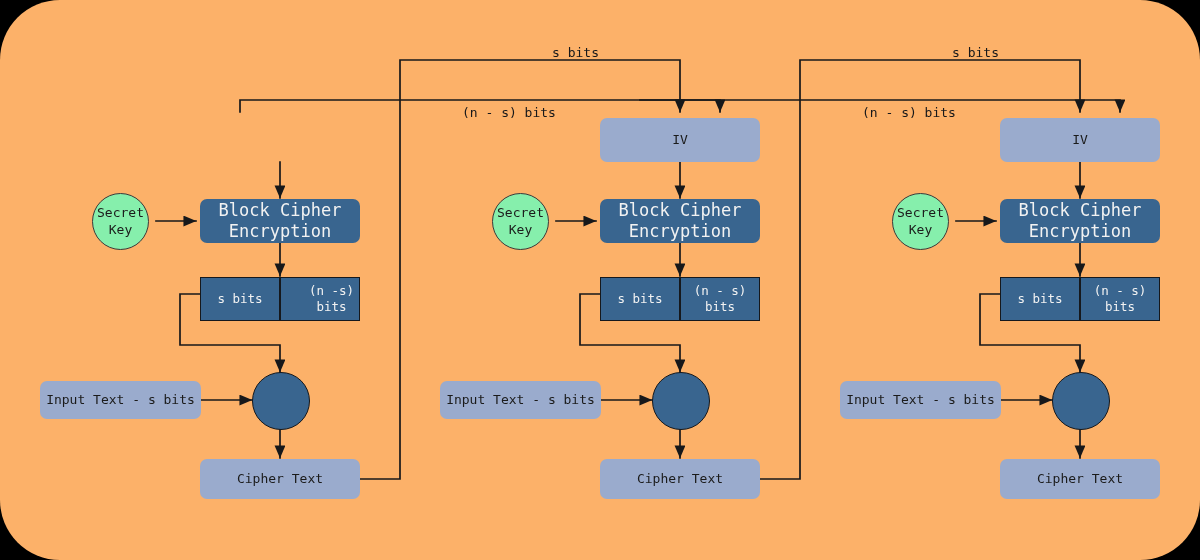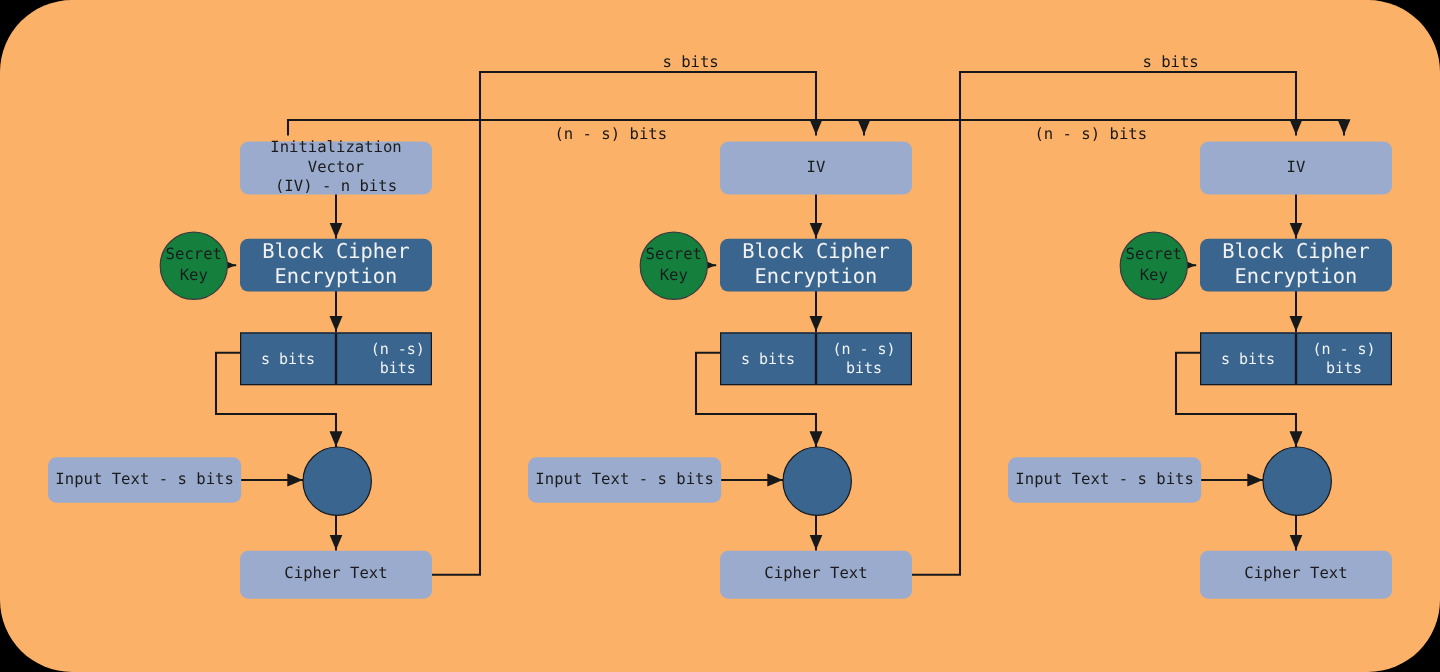--- a/index.html
+++ b/index.html
@@ -48,26 +48,25 @@
     background: #39658f;
     color: #f2f2f2;
     border: 1px solid #16181c;
     border-radius: 0;
     font-size: 12.5px;
   }
   .reg-div {
     border-left: 1px solid #16181c;
   }
   .circle-key {
-    background: #15803d;
+    background: #86efac;
     color: #1b1b1b;
     border: 1px solid #3a3a3a;
     border-radius: 50%;
     font-size: 13px;
-    margin-left: 41px;
   }
   .xor {
     background: #39658f;
     border: 1px solid #16181c;
     border-radius: 50%;
   }
   .edge-label {
     position: absolute;
     font-family: "DejaVu Sans Mono", monospace;
     font-size: 13px;
@@ -127,22 +126,20 @@
     <g stroke="#17181a" stroke-width="1.7">
       <line x1="252" y1="400" x2="308" y2="400"></line>
       <line x1="280" y1="372" x2="280" y2="429"></line>
       <line x1="652" y1="400" x2="708" y2="400"></line>
       <line x1="680" y1="372" x2="680" y2="429"></line>
       <line x1="1052" y1="400" x2="1108" y2="400"></line>
       <line x1="1080" y1="372" x2="1080" y2="429"></line>
     </g>
   </svg>
 
-  <div class="node n-light" style="left:200px; top:118px; width:160px; height:44px;">Initialization Vector
-(IV) - n bits</div>
 
   <div class="node circle-key" style="left:92px; top:193px; width:57px; height:57px;">Secret
 Key</div>
 
   <div class="node n-dark" style="left:200px; top:199px; width:160px; height:44px;">Block Cipher
 Encryption</div>
 
   <div class="node reg" style="left:200px; top:277px; width:80px; height:44px;">s bits</div>
   <div class="node reg reg-div" style="left:280px; top:277px; width:80px; height:44px;padding-left:23px;">(n -s)
 bits</div>

